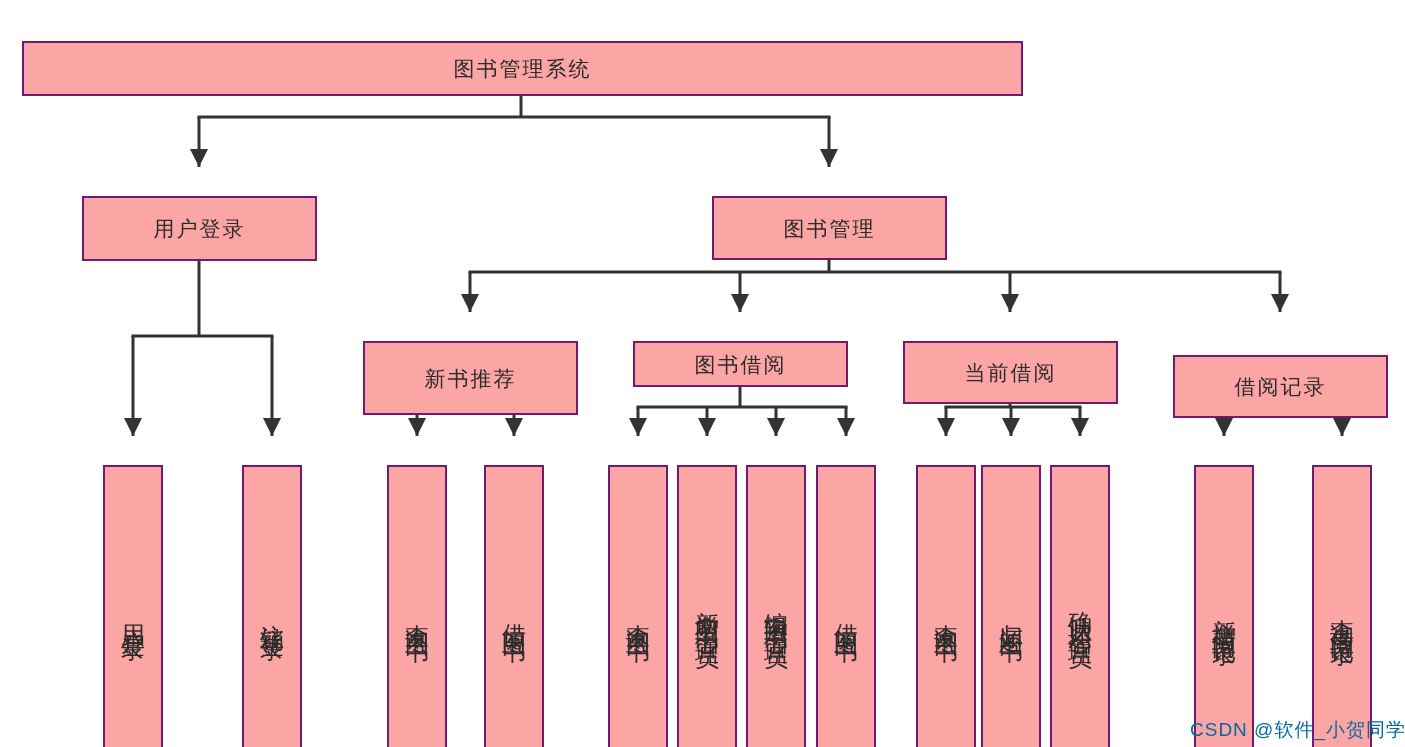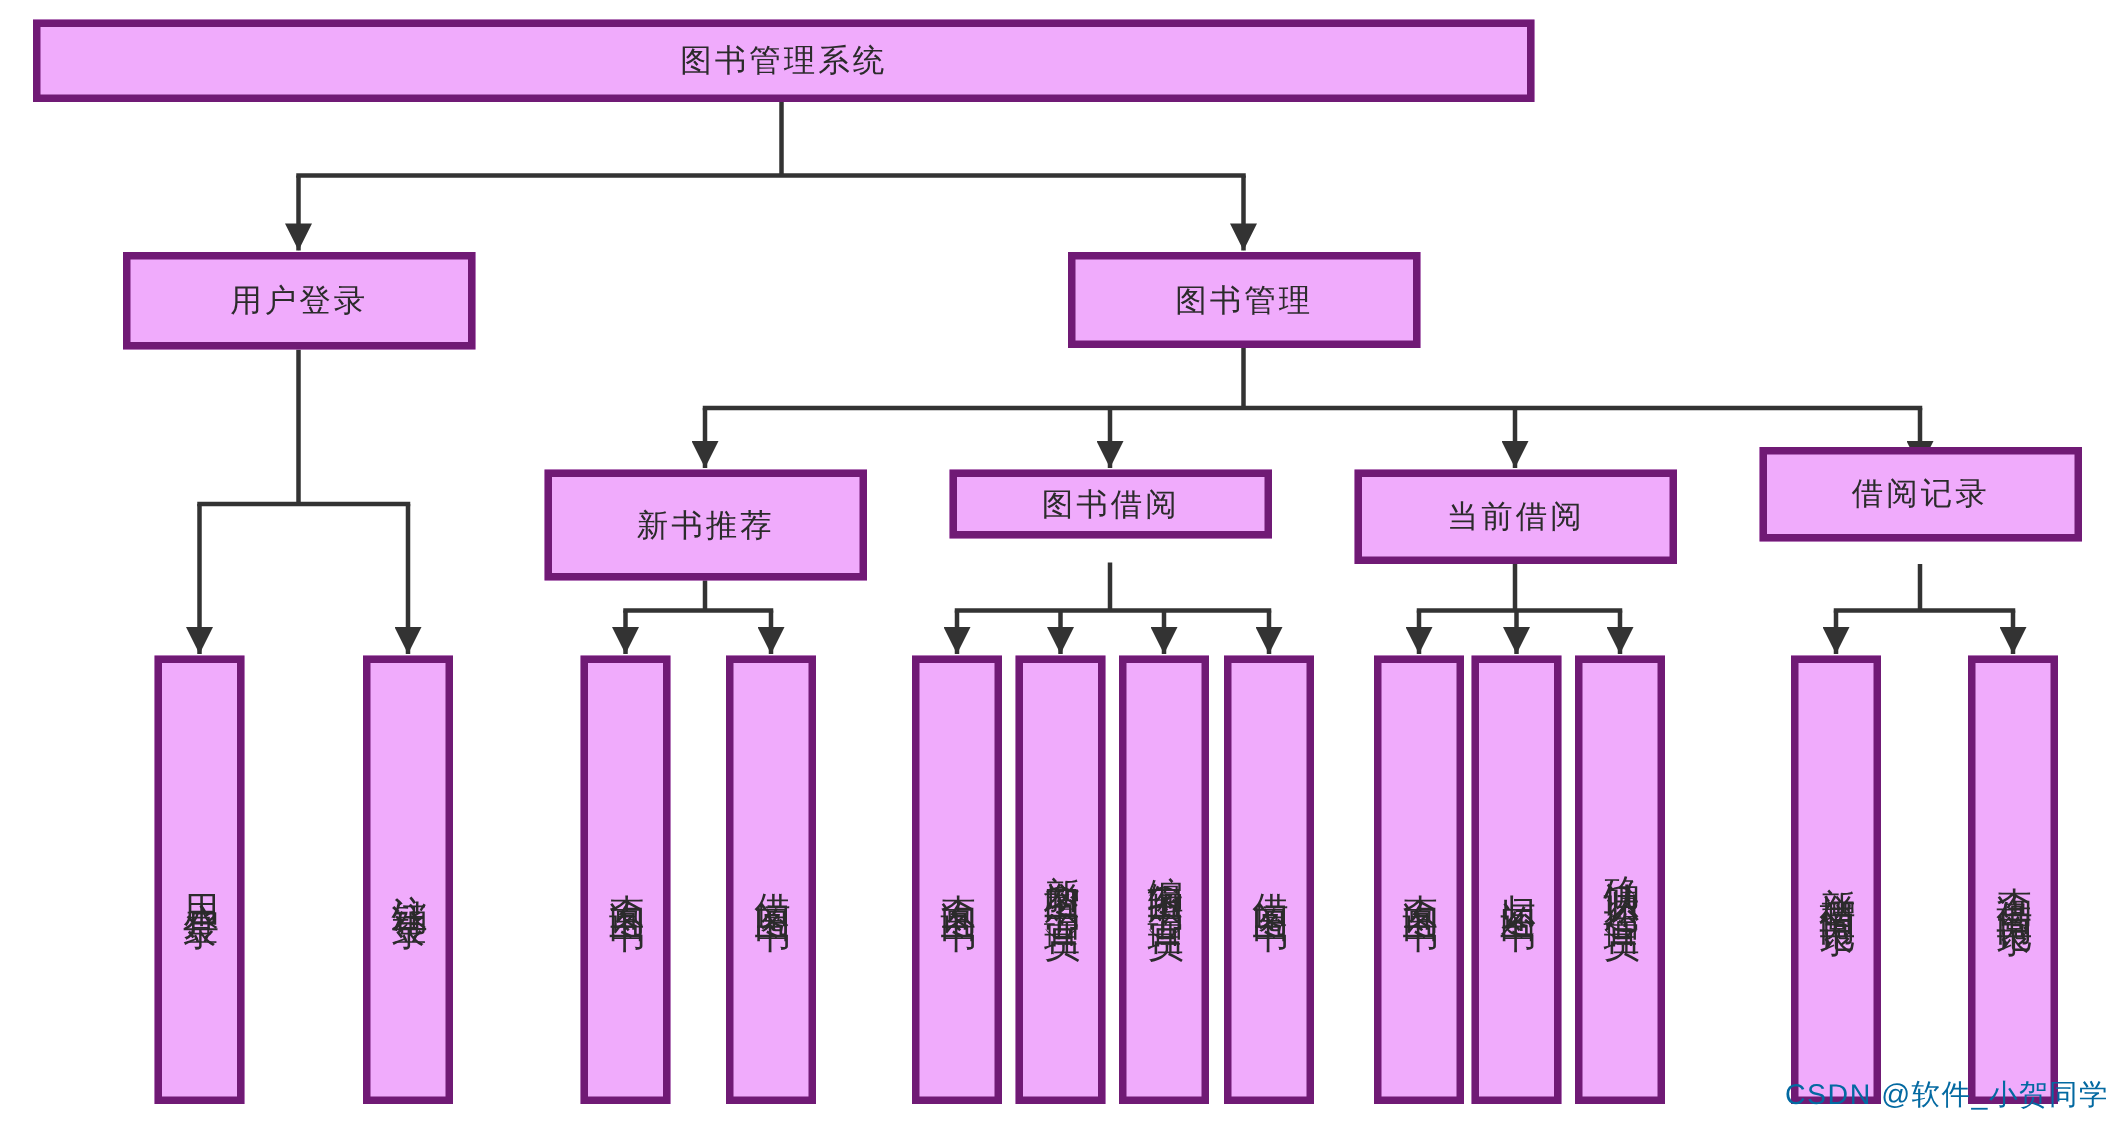--- a/index.html
+++ b/index.html
@@ -8,46 +8,47 @@
     width:1405px;height:747px;
     background:#ffffff;
     overflow:hidden;
     font-family:"Liberation Sans","DejaVu Sans",sans-serif;
     color:#2b2b2b;
   }
   #wires{position:absolute;left:0;top:0;width:1405px;height:747px;}
   .node{
     position:absolute;
     box-sizing:border-box;
-    border:5px solid #701a75;
-    background:#f0abfc;
+    border:2px solid #701a75;
+    background:#fca5a5;
     display:flex;
     align-items:center;
     justify-content:center;
     font-size:21px;
     letter-spacing:2px;
     line-height:1;
     z-index:2;
+    margin-top:28px;
   }
   .leaf{
     writing-mode:vertical-rl;
     font-size:24px;
     letter-spacing:5px;
     line-height:1;
   }
   
   .n-root{left:22px;top:13px;width:1001px;height:55px;}
   
   .n-login{left:82px;top:168px;width:235px;height:65px;}
   .n-mgmt{left:712px;top:168px;width:235px;height:64px;}
   
   .n-rec{left:363px;top:313px;width:215px;height:74px;}
   .n-borrow{left:633px;top:313px;width:215px;height:46px;}
   .n-current{left:903px;top:313px;width:215px;height:63px;}
-  .n-records{left:1173px;top:298px;width:215px;height:63px;}
+  .n-records{left:1173px;top:327px;width:215px;height:63px;}
   
   .l{top:437px;width:60px;height:299px;}
   .l1{left:103px;}  .l2{left:242px;}
   .l3{left:387px;}  .l4{left:484px;}
   .l5{left:608px;}  .l6{left:677px;}
   .l7{left:746px;}  .l8{left:816px;}
   .l9{left:916px;}  .l10{left:981px;}
   .l11{left:1050px;}
   .l12{left:1194px;} .l13{left:1312px;}
   

